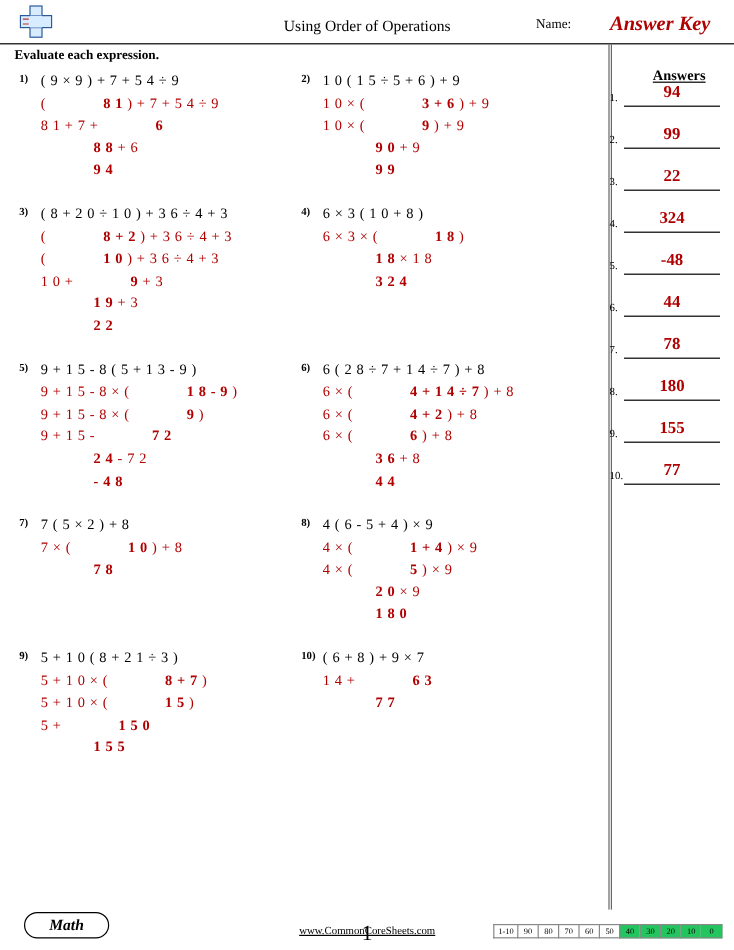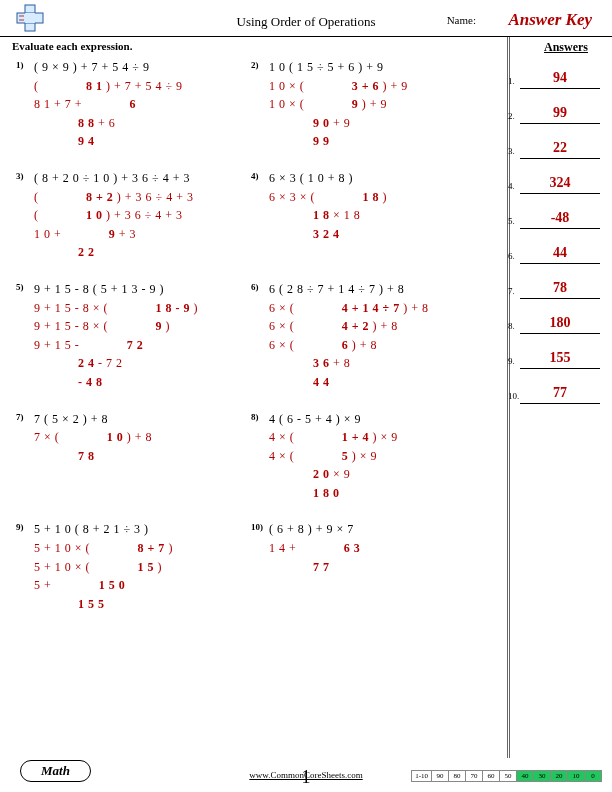--- a/index.html
+++ b/index.html
@@ -58,21 +58,21 @@
   .instruction {
     position: absolute;
     left: 12px;
     top: 40px;
     font-weight: bold;
     font-size: 11px;
   }
   .answers-header {
     position: absolute;
     right: 24px;
-    top: 40px;
+    top: 56px;
     font-weight: bold;
     text-decoration: underline;
     font-size: 12px;
   }
   .answers-col {
     position: absolute;
     right: 12px;
     top: 60px;
     width: 80px;
   }
@@ -282,20 +282,21 @@
         </div>
       </div>
       <div class="prow">
         <div class="prob">
           <div class="pnum">3)</div>
           <div class="plines">
             <div class="q">( 8 + 2 0 ÷ 1 0 ) + 3 6 ÷ 4 + 3</div>
             <div class="s">( <b>8 + 2</b> ) + 3 6 ÷ 4 + 3</div>
             <div class="s">( <b>1 0</b> ) + 3 6 ÷ 4 + 3</div>
             <div class="s">1 0 + <b>9</b> + 3</div>
+            <div class="s"><b>1 9</b> + 3</div>
             <div class="s"><b>2 2</b></div>
           </div>
         </div>
         <div class="prob">
           <div class="pnum">4)</div>
           <div class="plines">
             <div class="q">6 × 3 ( 1 0 + 8 )</div>
             <div class="s">6 × 3 × ( <b>1 8</b> )</div>
             <div class="s"><b>1 8</b> × 1 8</div>
             <div class="s"><b>3 2 4</b></div>

